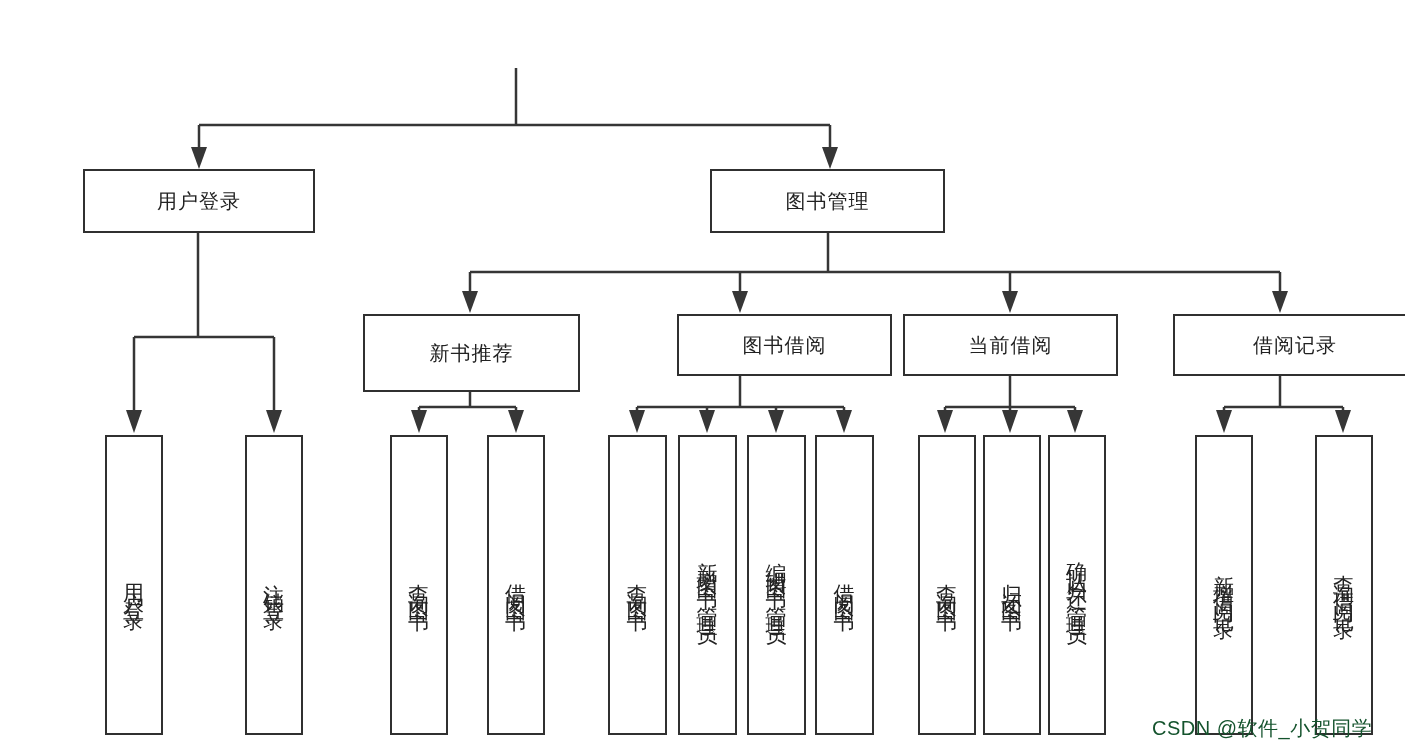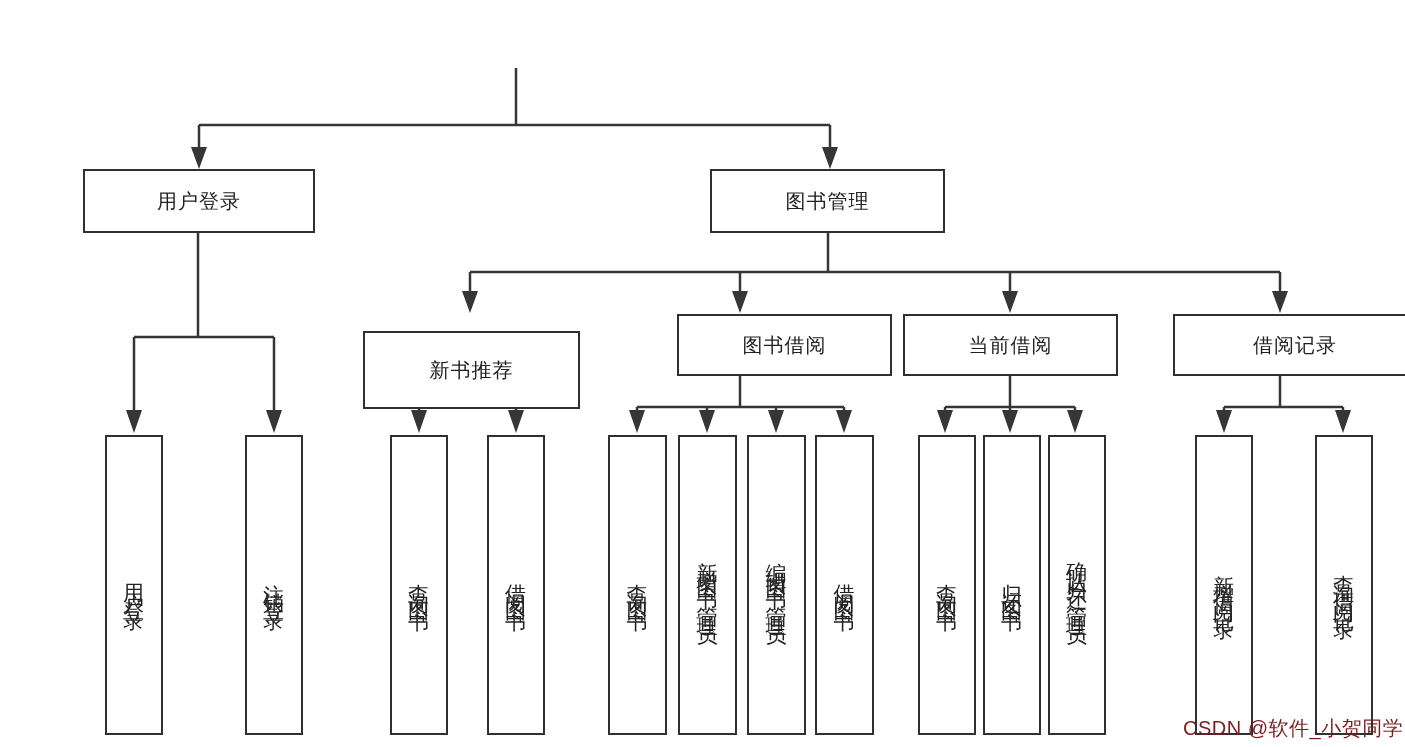--- a/index.html
+++ b/index.html
@@ -44,25 +44,25 @@
   }
   .vnode .vtext {
     writing-mode: vertical-rl;
     text-orientation: mixed;
     font-size: 21px;
     letter-spacing: 9px;
     line-height: 1;
   }
   .watermark {
     position: absolute;
-    left: 1183px;
+    left: 1152px;
     top: 715px;
     font-size: 20px;
     letter-spacing: 0.5px;
-    color: #7f1d1d;
+    color: #14532d;
     white-space: nowrap;
     z-index: 5;
   }
 </style>
 </head>
 <body>
 
 <div id="canvas">
 
   <svg id="wires" viewBox="0 0 1405 747" xmlns="http://www.w3.org/2000/svg">
@@ -134,21 +134,21 @@
   </svg>
 
 
   <div class="node hnode" style="left:83px; top:169px; width:232px; height:64px;">
     <span>用户登录</span>
   </div>
   <div class="node hnode" style="left:710px; top:169px; width:235px; height:64px;">
     <span>图书管理</span>
   </div>
 
-  <div class="node hnode" style="left:363px; top:331px; width:217px; height:78px;">
+  <div class="node hnode" style="left:363px; top:314px; width:217px; height:78px;">
     <span>新书推荐</span>
   </div>
   <div class="node hnode" style="left:633px; top:314px; width:215px; height:62px;margin-left:44px;">
     <span>图书借阅</span>
   </div>
   <div class="node hnode" style="left:903px; top:314px; width:215px; height:62px;">
     <span>当前借阅</span>
   </div>
   <div class="node hnode" style="left:1173px; top:314px; width:244px; height:62px;">
     <span>借阅记录</span>

